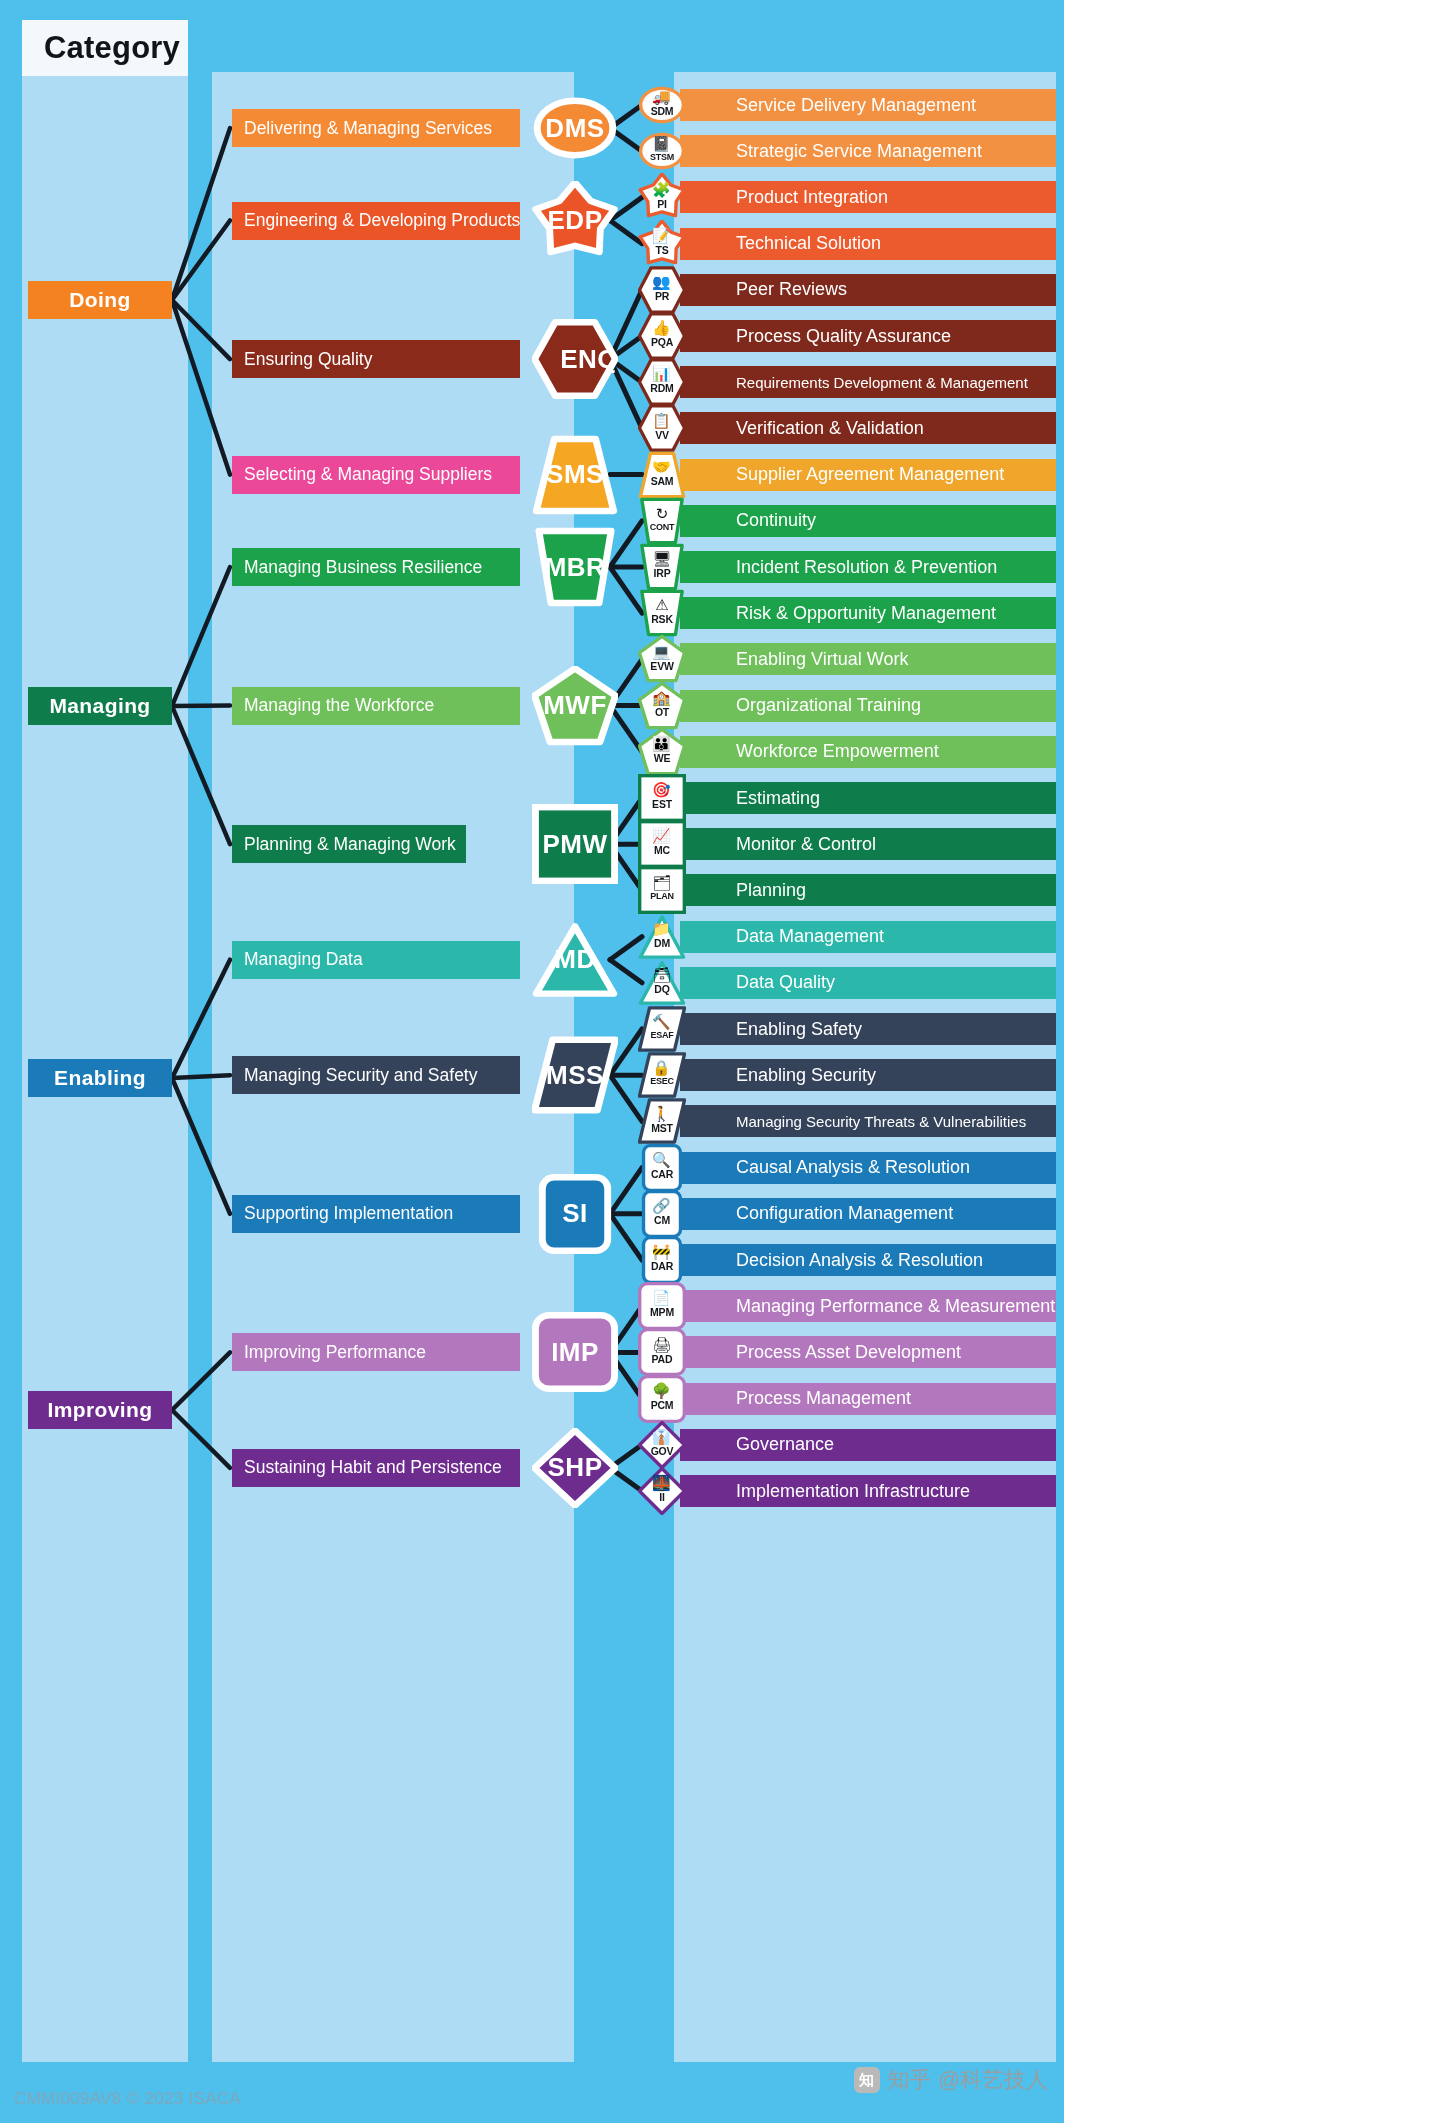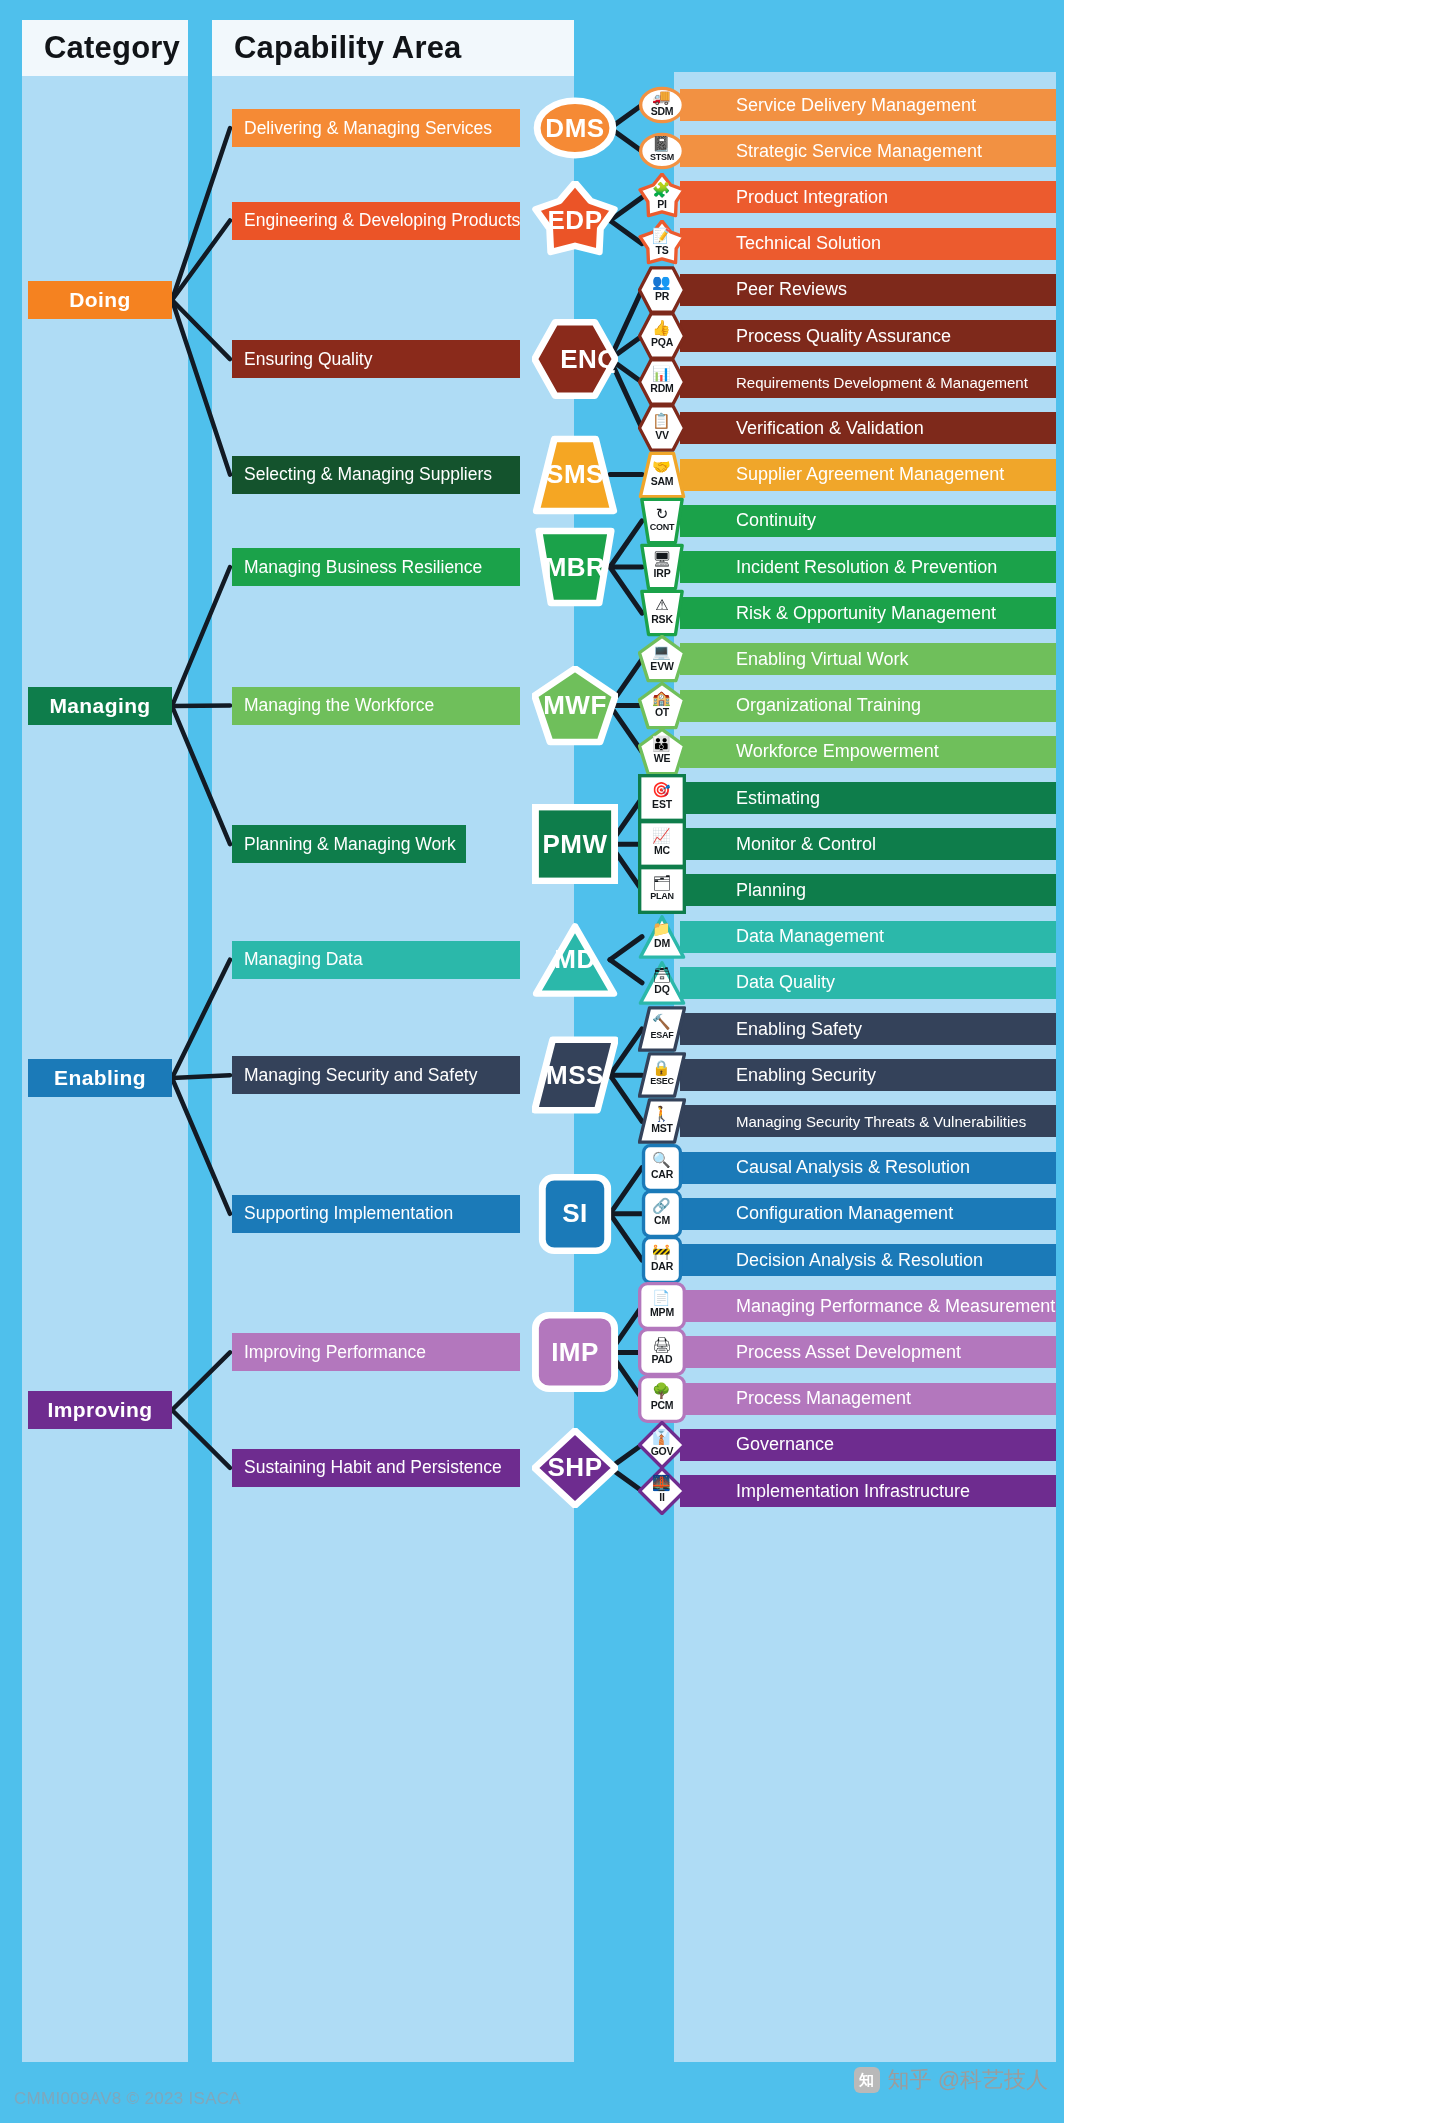--- a/index.html
+++ b/index.html
@@ -87,23 +87,20 @@
 <body>
 
 <div id="stage">
 
   <div class="colpanel" style="left:22px; top:72px; width:166px; height:1990px;"></div>
   <div class="colpanel" style="left:212px; top:72px; width:362px; height:1990px;"></div>
   <div class="colpanel" style="left:674px; top:72px; width:382px; height:1990px;"></div>
 
   <div class="colhead" style="left:22px; top:20px; width:166px; height:56px;">
     <span>Category</span>
-  </div>
-  <div class="colhead" style="left:212px; top:20px; width:362px; height:56px;">
-    <span>Capability Area</span>
   </div>
 
   <svg id="links" width="1064" height="2123">
       <line x1="610" y1="128.1" x2="642" y2="105" stroke="#121A24" stroke-width="5" stroke-linecap="round"></line>
       <line x1="610" y1="128.1" x2="642" y2="151.2" stroke="#121A24" stroke-width="5" stroke-linecap="round"></line>
       <line x1="610" y1="220.5" x2="642" y2="197.4" stroke="#121A24" stroke-width="5" stroke-linecap="round"></line>
       <line x1="610" y1="220.5" x2="642" y2="243.60000000000002" stroke="#121A24" stroke-width="5" stroke-linecap="round"></line>
       <line x1="610" y1="359.1" x2="642" y2="289.8" stroke="#121A24" stroke-width="5" stroke-linecap="round"></line>
       <line x1="610" y1="359.1" x2="642" y2="336" stroke="#121A24" stroke-width="5" stroke-linecap="round"></line>
       <line x1="610" y1="359.1" x2="642" y2="382.20000000000005" stroke="#121A24" stroke-width="5" stroke-linecap="round"></line>
@@ -476,21 +473,21 @@
       </div>
       <div class="capbar" style="left: 232px; top: 340.1px; width: 288px; background: rgb(138, 42, 27);">
         <span>Ensuring Quality</span>
       </div>
       <div class="capshape" style="left: 532px; top: 319.1px; width: 86px; height: 80px; justify-content: flex-end;">
         <div class="bg"><svg viewBox="0 0 100 100" preserveAspectRatio="none" width="100%" height="100%">
             <polygon points="27,4 73,4 97,50 73,96 27,96 3,50" fill="#8A2A1B" stroke="#FFFFFF" stroke-width="8" stroke-linejoin="round"></polygon>
           </svg></div>
         <div class="lbl">ENQ</div>
       </div>
-      <div class="capbar" style="left: 232px; top: 455.6px; width: 288px; background: #14532d;">
+      <div class="capbar" style="left: 232px; top: 455.6px; width: 288px; background: #ec4899;">
         <span>Selecting &amp; Managing Suppliers</span>
       </div>
       <div class="capshape" style="left: 532px; top: 434.6px; width: 86px; height: 80px;">
         <div class="bg"><svg viewBox="0 0 100 100" preserveAspectRatio="none" width="100%" height="100%">
             <polygon points="26,5 74,5 95,95 5,95" fill="#F5A623" stroke="#FFFFFF" stroke-width="8" stroke-linejoin="round"></polygon>
           </svg></div>
         <div class="lbl">SMS</div>
       </div>
       <div class="capbar" style="left: 232px; top: 548px; width: 288px; background: rgb(27, 162, 74);">
         <span>Managing Business Resilience</span>

